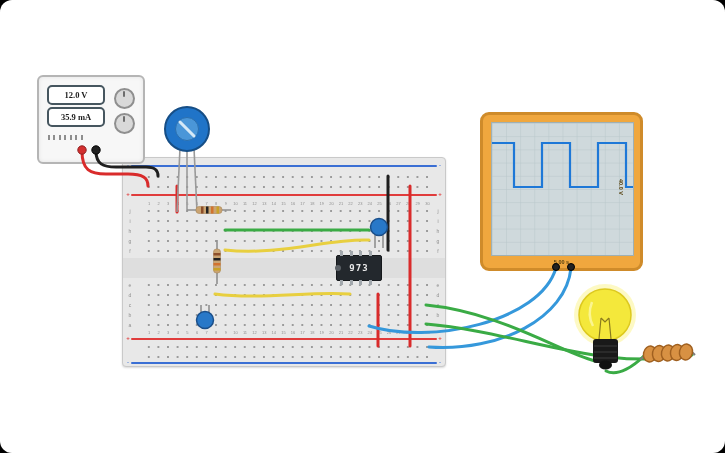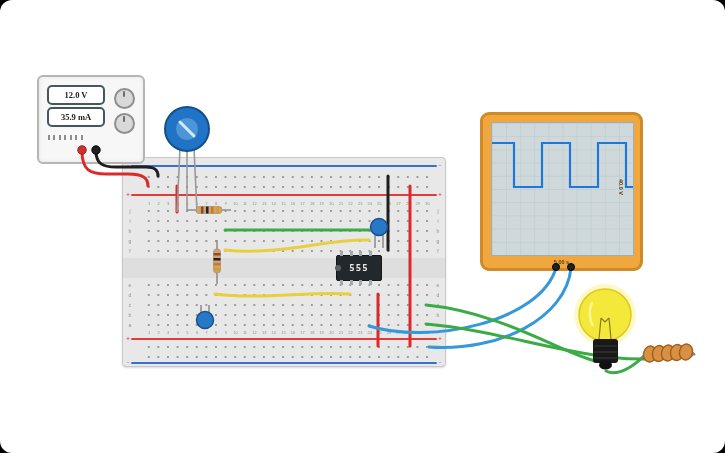--- a/index.html
+++ b/index.html
@@ -193,21 +193,21 @@
         <span class="bb-letter" style="top: 20px;">c</span>
         <span class="bb-letter" style="top: 30px;">b</span>
         <span class="bb-letter" style="top: 40px;">a</span>
       </div>
   </div>
 
   <div class="ic">
     <div class="ic-pins pins-top"></div>
     <div class="ic-pins pins-bot"></div>
     <div class="ic-notch"></div>
-    <span class="ic-label">555</span>
+    <span class="ic-label">973</span>
   </div>
 
   <div class="scope">
     <svg class="scope-screen" width="141" height="132" viewBox="0 0 141 132">
       <defs>
         <pattern id="grid" width="14.1" height="13.2" patternUnits="userSpaceOnUse">
           <path d="M14.1 0H0V13.2" fill="none" stroke="#b7c6ca" stroke-width="1"></path>
         </pattern>
       </defs>
       <rect width="141" height="132" fill="#cfd9dc"></rect>

